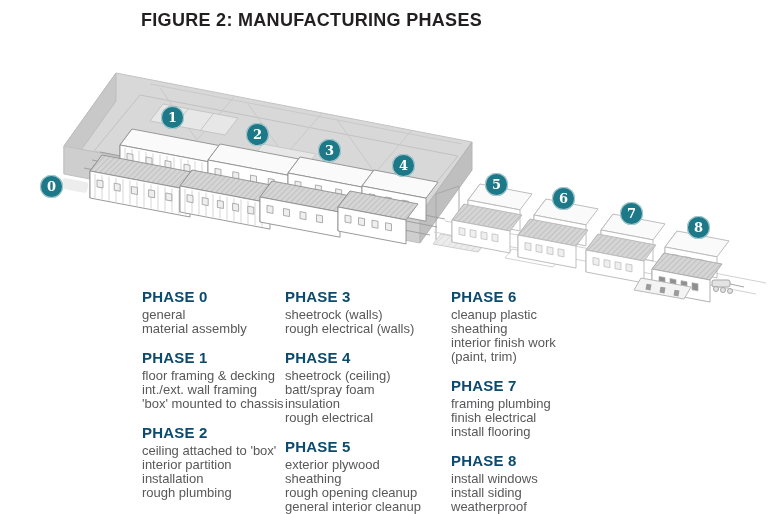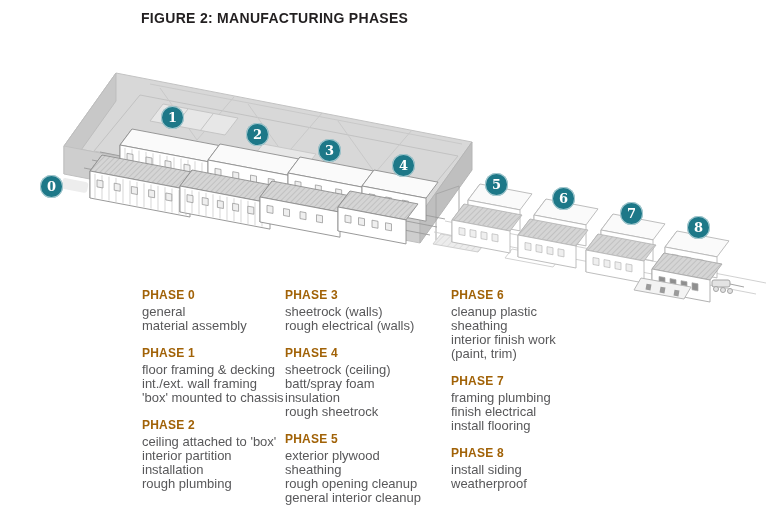--- a/index.html
+++ b/index.html
@@ -2,35 +2,35 @@
 <html><head>
 <meta charset="utf-8">
 <style>
   html,body{margin:0;padding:0;}
   body{
     width:768px;height:514px;position:relative;background:#ffffff;
     font-family:"Liberation Sans", sans-serif;overflow:hidden;
   }
   .figure-title{
     position:absolute;left:141px;top:10px;
-    font-size:14px;font-weight:bold;letter-spacing:.3px;color:#221f20;
+    font-size:18px;font-weight:bold;letter-spacing:.3px;color:#221f20;
   }
   #factory-svg{position:absolute;left:0;top:0;}
   .marker{
     position:absolute;width:23px;height:23px;border-radius:50%;
     background:#1d7888;color:#ffffff;display:flex;align-items:center;justify-content:center;
     font-family:"DejaVu Serif", serif;font-weight:bold;font-size:13px;line-height:1;
     box-shadow:0 0 0 1px rgba(255,255,255,.6) inset;
   }
   .legend{position:absolute;top:288px;left:0;width:768px;}
   .legend-col{position:absolute;top:0;width:143px;}
   .col-0{left:142px}.col-1{left:285px}.col-2{left:451px}
   .phase-block{margin-bottom:13px;}
   .phase-heading{
-    color:#a16207;font-weight:bold;font-size:12px;letter-spacing:.2px;
+    color:#0c4a6e;font-weight:bold;font-size:15px;letter-spacing:.2px;
     margin-bottom:3px;
   }
   .phase-line{font-size:13px;color:#58585a;line-height:14px;}
 </style>
 </head>
 <body>
 
 <div class="figure-title">FIGURE 2: MANUFACTURING PHASES</div>
 
 <svg id="factory-svg" width="768" height="514" viewBox="0 0 768 514">
@@ -288,21 +288,21 @@
   <div class="legend-col col-1">
     <div class="phase-block">
       <div class="phase-heading">PHASE 3</div>
       <div class="phase-line">sheetrock (walls)</div>
       <div class="phase-line">rough electrical (walls)</div>
     </div>
     <div class="phase-block">
       <div class="phase-heading">PHASE 4</div>
       <div class="phase-line">sheetrock (ceiling)</div>
       <div class="phase-line">batt/spray foam insulation</div>
-      <div class="phase-line">rough sheetrock</div>
+      <div class="phase-line">rough electrical</div>
     </div>
     <div class="phase-block">
       <div class="phase-heading">PHASE 5</div>
       <div class="phase-line">exterior plywood sheathing</div>
       <div class="phase-line">rough opening cleanup</div>
       <div class="phase-line">general interior cleanup</div>
     </div>
   </div>
   <div class="legend-col col-2">
     <div class="phase-block">
@@ -312,17 +312,18 @@
       <div class="phase-line">(paint, trim)</div>
     </div>
     <div class="phase-block">
       <div class="phase-heading">PHASE 7</div>
       <div class="phase-line">framing plumbing</div>
       <div class="phase-line">finish electrical</div>
       <div class="phase-line">install flooring</div>
     </div>
     <div class="phase-block">
       <div class="phase-heading">PHASE 8</div>
+      <div class="phase-line">install windows</div>
       <div class="phase-line">install siding</div>
       <div class="phase-line">weatherproof</div>
     </div>
   </div>
 </div>
 
 </body></html>

